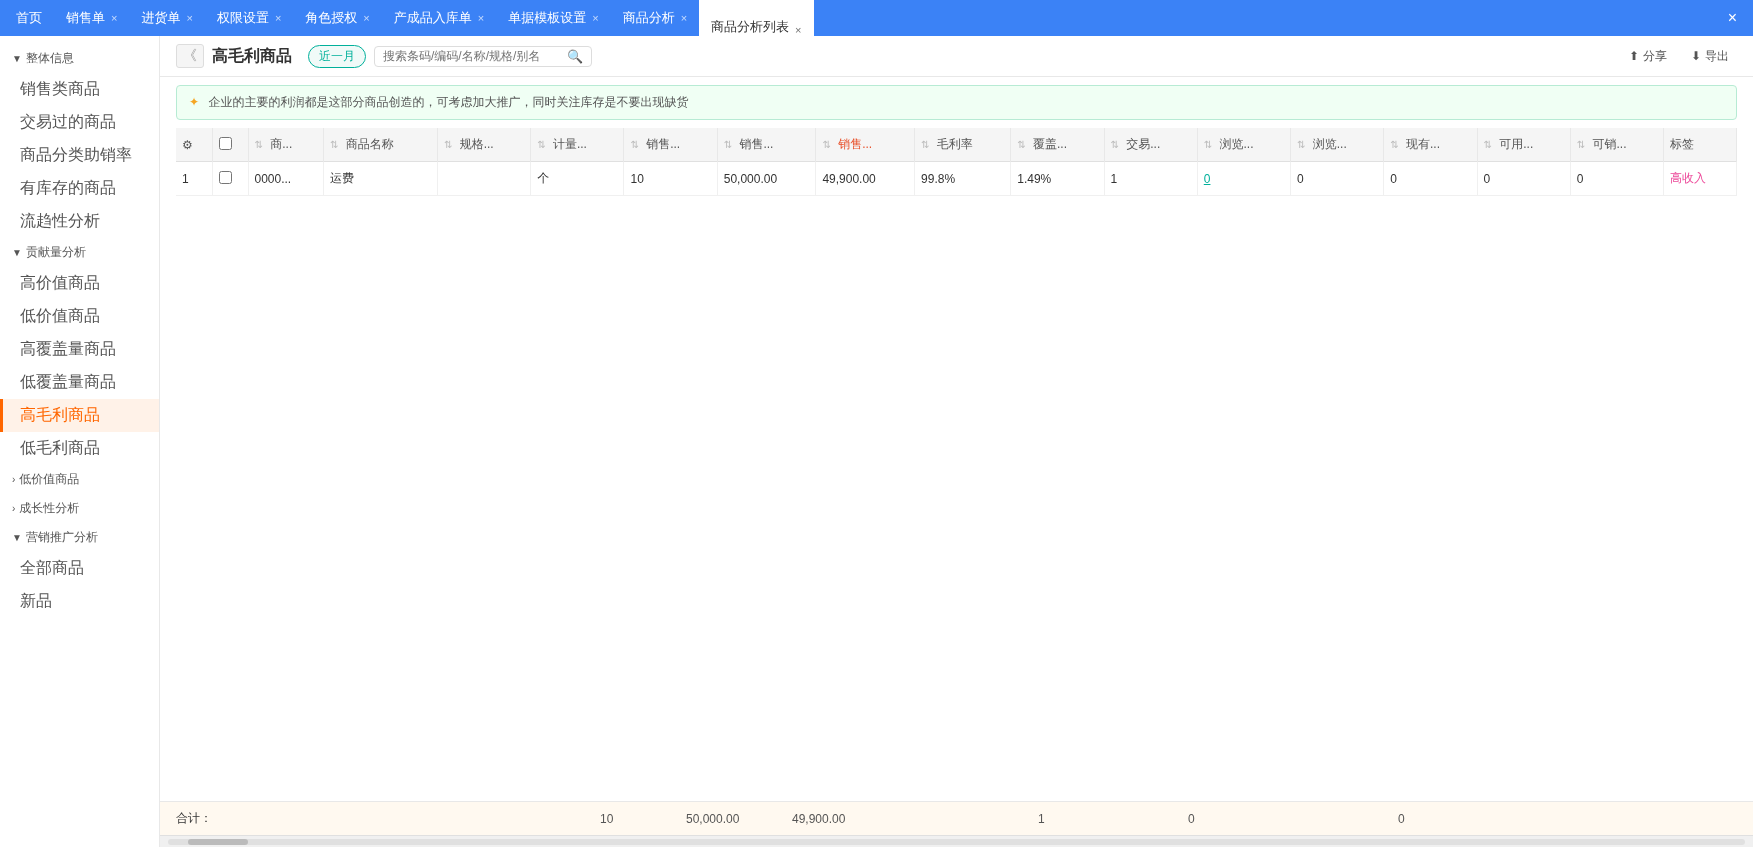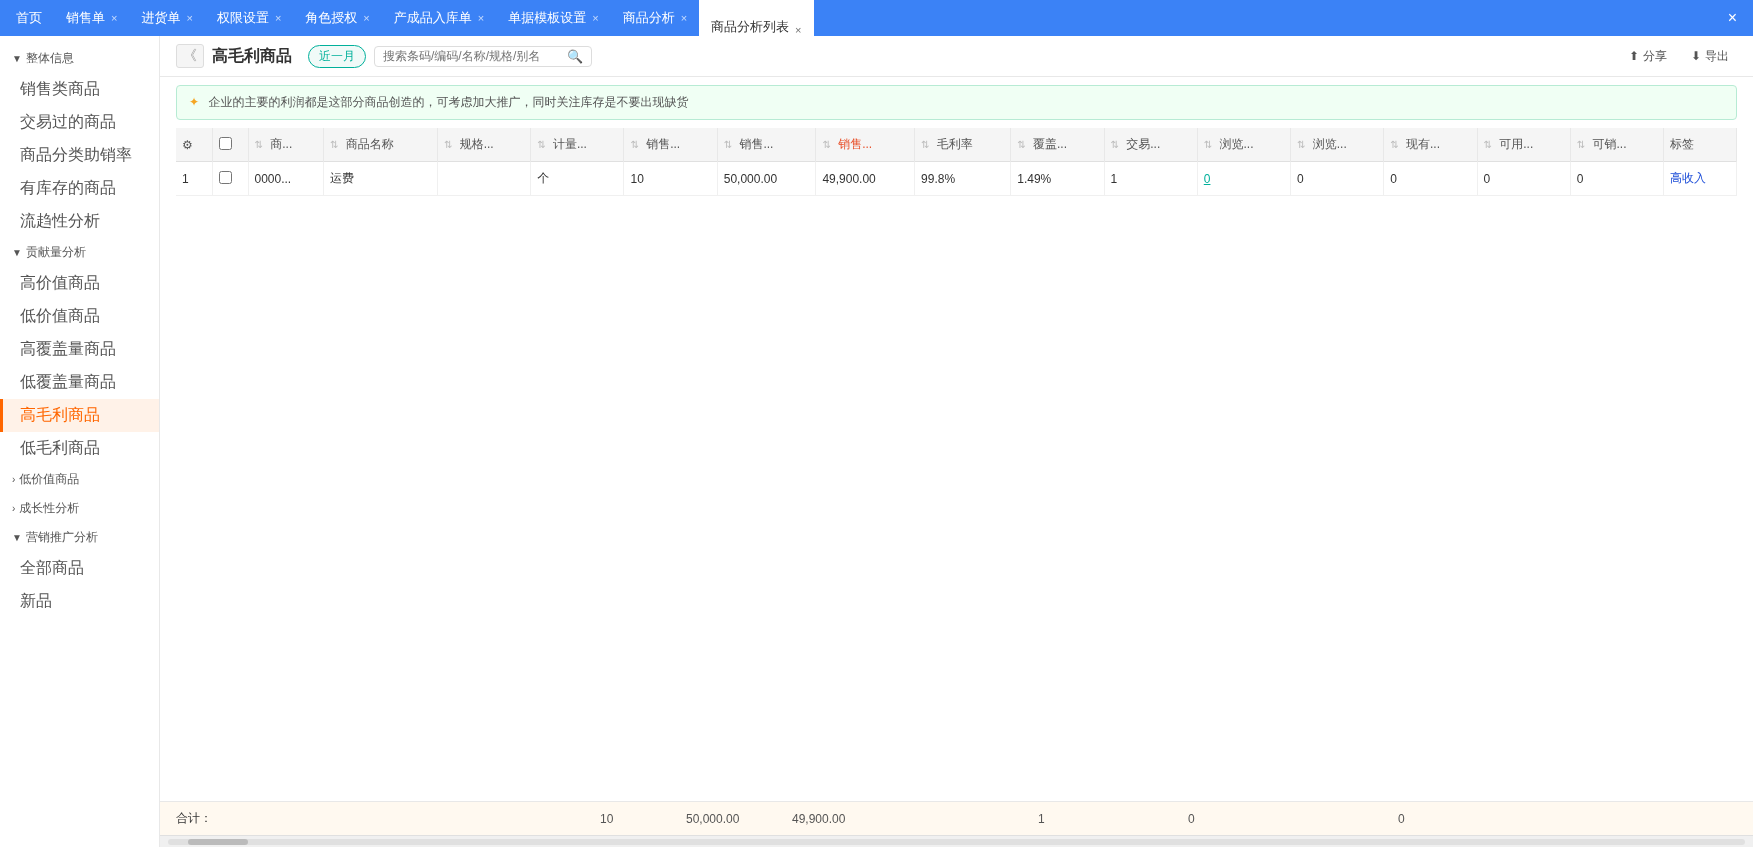--- a/index.html
+++ b/index.html
@@ -461,21 +461,21 @@
     <td>50,000.00</td>
     <td>49,900.00</td>
     <td>99.8%</td>
     <td>1.49%</td>
     <td>1</td>
     <td style="color:#00b09b;text-decoration:underline;cursor:pointer;">0</td>
     <td>0</td>
     <td>0</td>
     <td>0</td>
     <td>0</td>
-    <td style="color:#1d4ed8;">高收入</td>
+    <td style="color:#ec4899;">高收入</td>
   </tr>
           </tbody>
       </table>
     </div>
 
     <div class="footer-bar">
       <span class="total-label">合计：</span>
       <span style="width:36px"></span>
       <span style="width:36px"></span>
       <span style="width:70px"></span>

